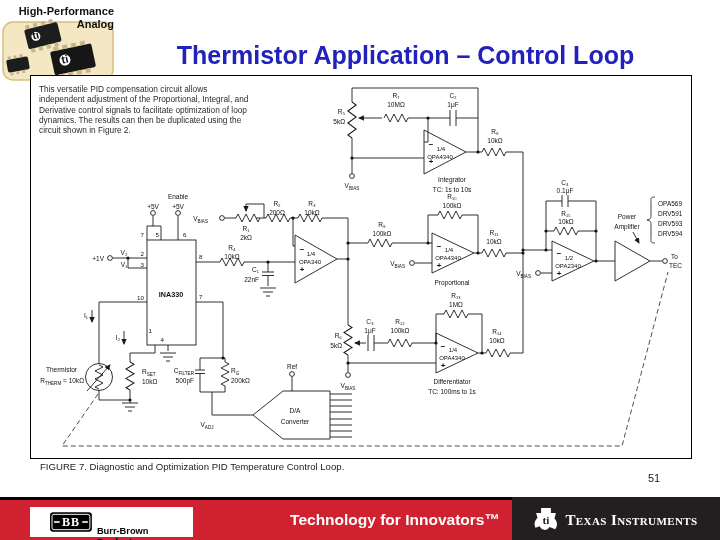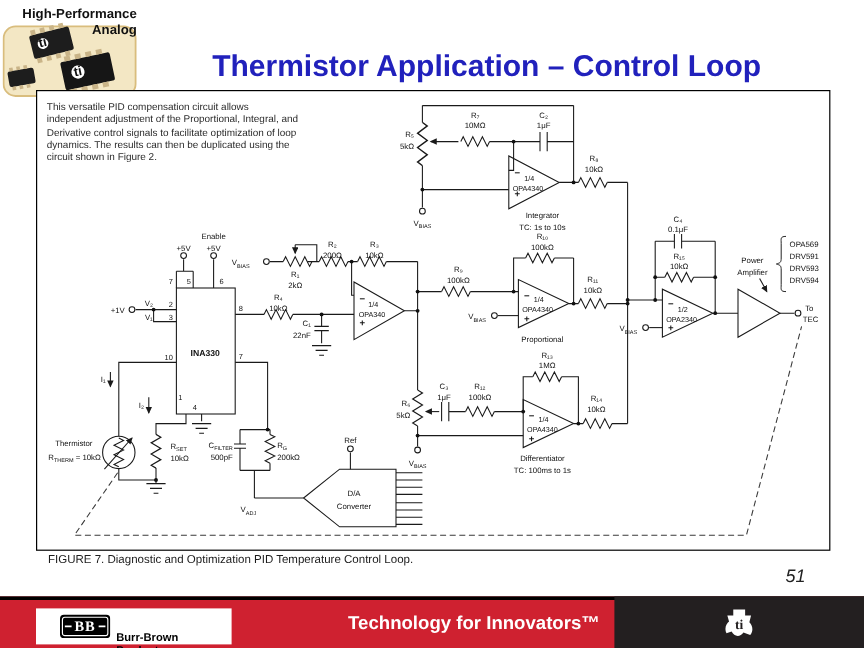--- a/index.html
+++ b/index.html
@@ -27,22 +27,22 @@
   .sub{font-size:4.6px;}
   .opl{font-size:6px;text-anchor:middle;}
   .sign{font-size:8px;text-anchor:middle;font-weight:bold;}
   .pin{font-size:6.2px;}
   .dot{fill:#111;stroke:none;}
   .term{fill:#fff;stroke:#1a1a1a;stroke-width:0.9;}
   .dash{fill:none;stroke:#3a3a3a;stroke-width:0.9;stroke-dasharray:5 3;}
   .blk{font-size:7.2px;font-weight:bold;text-anchor:middle;}
   
   #caption{position:absolute;left:40px;top:461px;font-size:9.6px;color:#1c1c1c;}
-  #page-number{position:absolute;left:648px;top:472px;width:30px;text-align:center;
-               font-size:15px;color:#222;font-style:italic;}
+  #page-number{position:absolute;left:648px;top:472px;width:30px;
+               font-size:11px;color:#222;}
   
   #footer{position:absolute;left:0;top:497px;width:720px;height:43px;
           background:#cf2130;border-top:3px solid #000;}
   #bb-box{position:absolute;left:30px;top:7px;width:163px;height:30px;background:#fff;
           display:flex;align-items:center;gap:5px;padding:2px 20px;}
   #bb-text{font-size:9.3px;font-weight:bold;color:#000;line-height:1.12;margin-top:29px;}
   #tagline{position:absolute;left:270px;top:11px;width:250px;text-align:center;
            color:#ffffff;font-size:15.5px;font-weight:bold;}
   #ti-dark{position:absolute;left:512px;top:-3px;width:208px;height:46px;background:#231f20;
            display:flex;align-items:center;justify-content:center;gap:7px;}
@@ -446,16 +446,17 @@
       <div id="bb-text">
         <div>Burr-Brown Products</div>
       </div>
     </div>
     <div id="tagline">Technology for Innovators™</div>
     <div id="ti-dark">
       <svg width="24" height="26" viewBox="0 0 34 36">
         <path fill="#fff" d="M10,1 L24,1 L24,8 L31,8 L29,16 C33,20 34,26 30,31 L22,28 C18,34 11,33 8,27 L2,29 C-1,23 2,17 5,15 L3,8 L10,8 Z"></path>
         <text x="17" y="24" text-anchor="middle" font-family="Liberation Serif,serif" font-weight="bold" font-size="16" fill="#231f20">ti</text>
       </svg>
+      <div id="ti-name">Texas Instruments</div>
     </div>
   </div>
 
 </div>
 
 </body></html>

